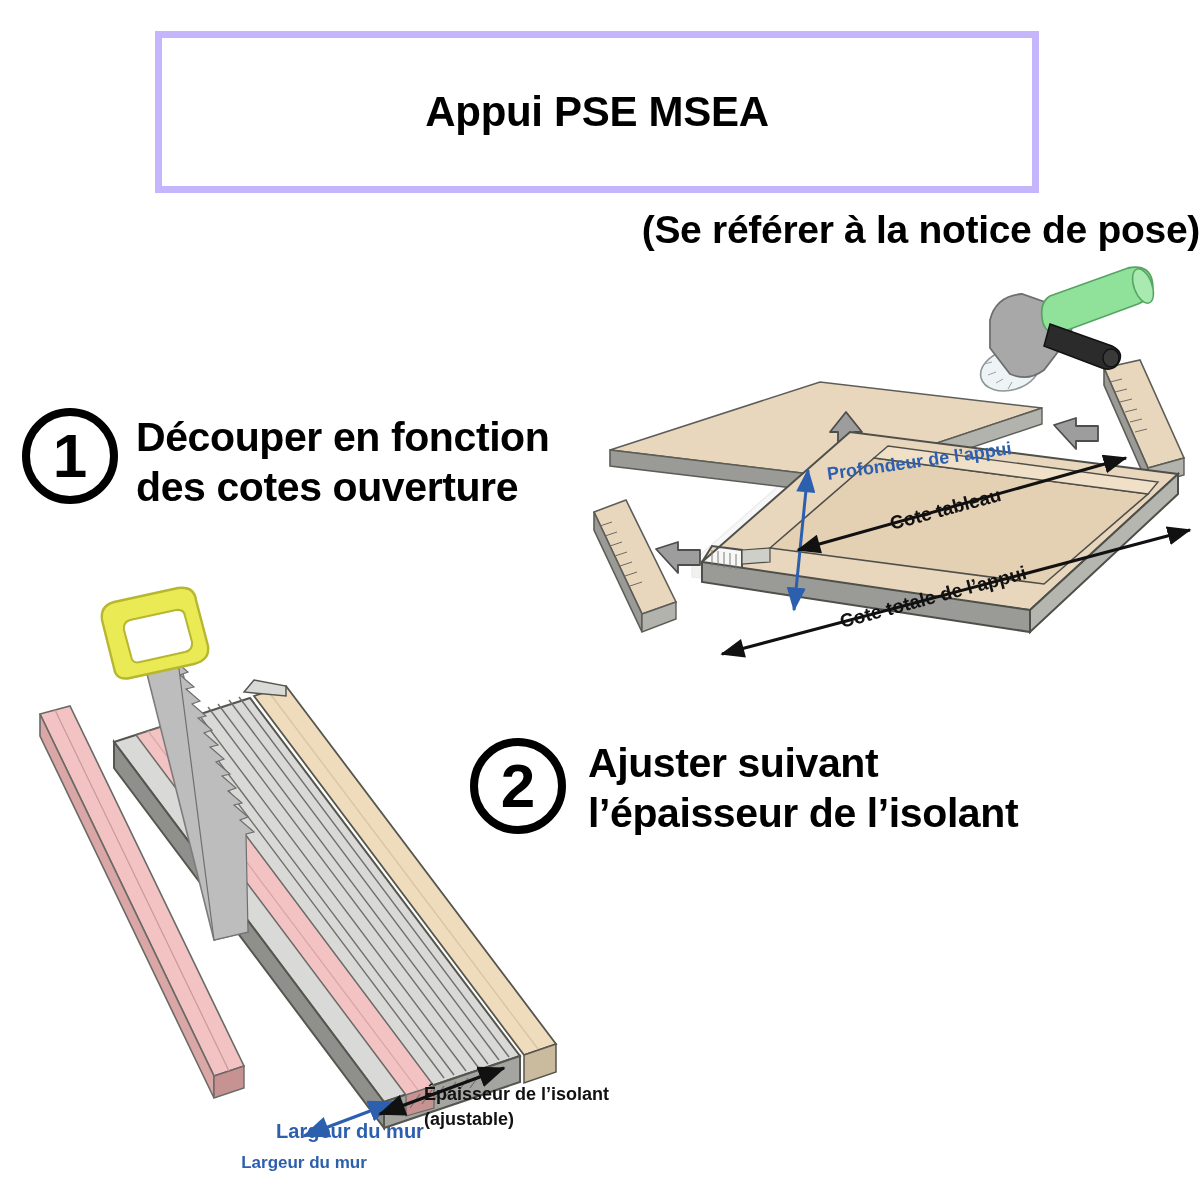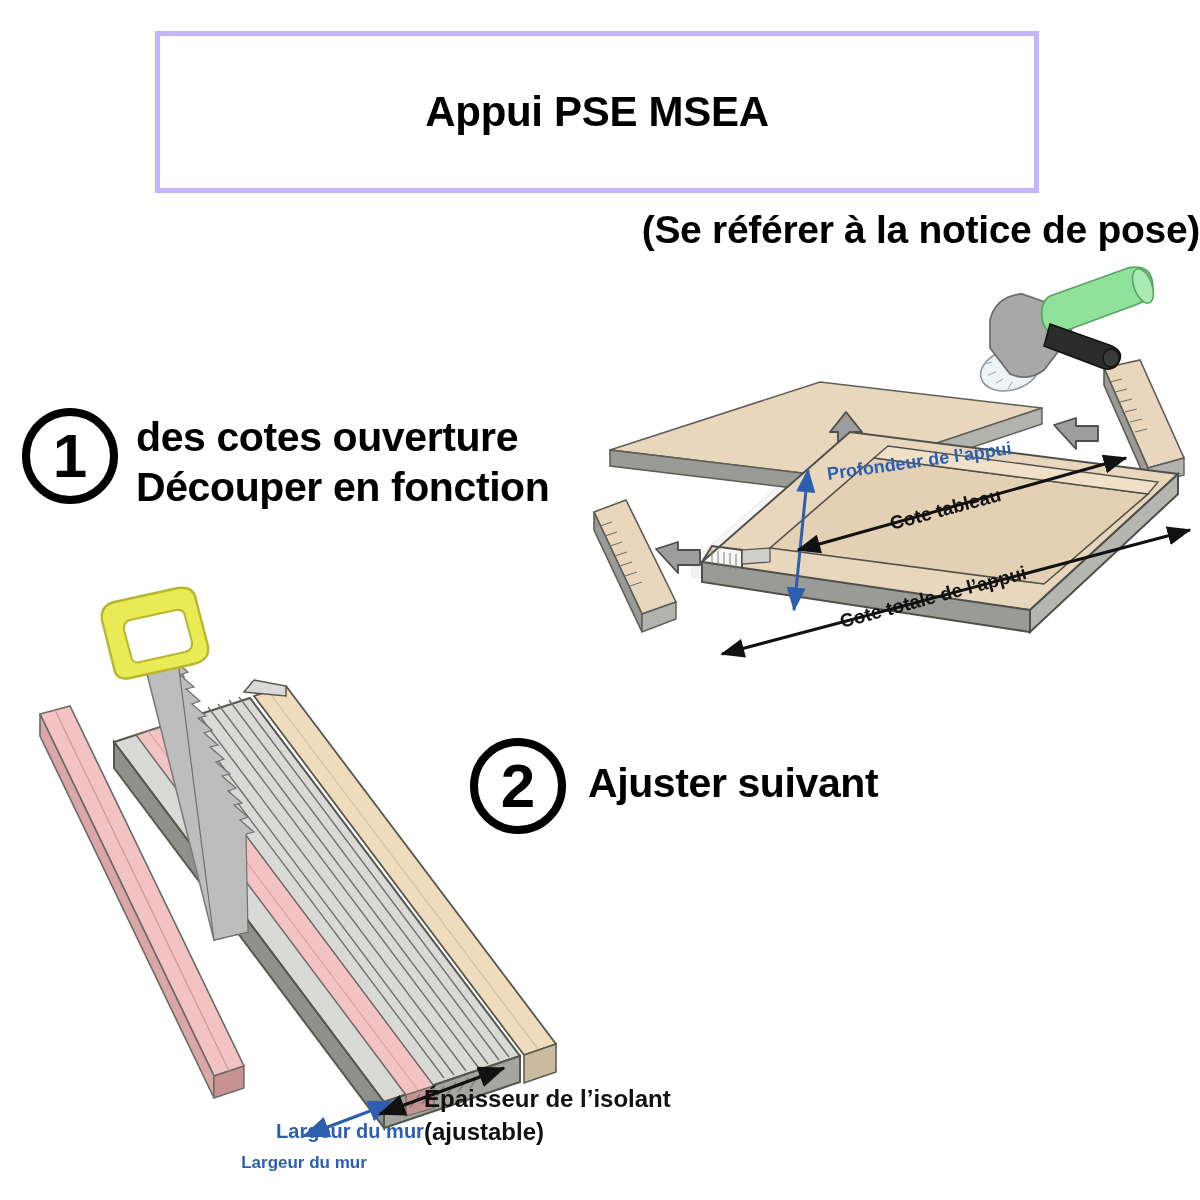--- a/index.html
+++ b/index.html
@@ -2,21 +2,21 @@
 <html><head>
 <meta charset="utf-8">
 <style>
   html,body{margin:0;padding:0;background:#ffffff;}
   body{width:1200px;height:1200px;position:relative;overflow:hidden;
        font-family:"Liberation Sans",sans-serif;color:#000;}
 
   
   #title-box{
     position:absolute;left:155px;top:31px;width:884px;height:162px;
-    border:5px solid #c4b5fd;background:#fff;box-sizing:border-box;
+    border:7px solid #c4b5fd;background:#fff;box-sizing:border-box;
     display:flex;flex-direction:column;align-items:center;justify-content:center;
   }
   .title-line{
     font-weight:bold;font-size:42px;line-height:1.28;letter-spacing:-0.3px;
     text-align:center;white-space:nowrap;
   }
   #subtitle{
     position:absolute;left:0;top:208px;width:1200px;text-align:right;
     font-weight:bold;font-size:39px;letter-spacing:-0.3px;
   }
@@ -27,50 +27,51 @@
     width:96px;height:96px;border:8px solid #000;border-radius:50%;
     box-sizing:border-box;display:flex;align-items:center;justify-content:center;
     font-size:62px;font-weight:bold;line-height:1;flex:0 0 auto;
   }
   .step-text{font-weight:bold;font-size:41px;line-height:1.22;letter-spacing:-0.4px;}
   .step-text div{white-space:nowrap;}
 
   #step1{left:22px;top:408px;}
   #step1 .step-text{margin-left:18px;margin-top:4px;}
   #step2{left:470px;top:738px;}
-  #step2 .step-text{margin-left:22px;margin-top:20px;}
+  #step2 .step-text{margin-left:22px;margin-top:0;}
 
   
   #figure1{position:absolute;left:592px;top:262px;width:608px;height:412px;}
   #figure2{position:absolute;left:18px;top:596px;width:620px;height:600px;}
   svg{display:block;overflow:visible;}
 
   .dim-blue{fill:#2c5fae;font-weight:bold;}
   .dim-black{fill:#111;font-weight:bold;}
 </style>
 </head>
 <body>
 
 <div id="title-box">
   <div class="title-line">Appui PSE MSEA</div>
 </div>
 <div id="subtitle">(Se référer à la notice de pose)</div>
 
 <div class="step" id="step1">
   <div class="step-num">1</div>
   <div class="step-text">
+    <div>Découper en fonction</div>
     <div>des cotes ouverture</div>
-    <div>Découper en fonction</div>
   </div>
 </div>
 
 <div class="step" id="step2">
   <div class="step-num">2</div>
   <div class="step-text">
     <div>Ajuster suivant</div>
+    <div>l’épaisseur de l’isolant</div>
   </div>
 </div>
 
 <div id="figure1">
 <svg width="608" height="412" viewBox="0 0 608 412" xmlns="http://www.w3.org/2000/svg">
   <defs>
     <marker id="a1-end" markerWidth="9" markerHeight="9" refX="7.5" refY="3.2" orient="auto">
       <path d="M0,0 L8,3.2 L0,6.4 z" fill="#111"></path>
     </marker>
     <marker id="a1-start" markerWidth="9" markerHeight="9" refX="0.6" refY="3.2" orient="auto">
@@ -277,19 +278,19 @@
     <line x1="286" y1="540" x2="376" y2="506" stroke="#2c5fae" stroke-width="3.4" marker-start="url(#b2-start)" marker-end="url(#b2-end)"></line>
     <text class="dim-blue" font-size="17" x="286" y="572" text-anchor="middle" fill="transparent">Largeur du mur</text>
   </g>
 
   <g>
     <line x1="362" y1="518" x2="486" y2="472" stroke="#111" stroke-width="3.4" marker-start="url(#a2-start)" marker-end="url(#a2-end)"></line>
   </g>
 </svg>
 </div>
 
-<div style="position:absolute;left:424px;top:1082px;width:280px;font-size:24px;font-weight:bold;line-height:1.38;color:#111;">
+<div style="position:absolute;left:424px;top:1082px;width:280px;font-size:18px;font-weight:bold;line-height:1.38;color:#111;">
   <span>Épaisseur de l’isolant (ajustable)</span>
 </div>
 
 <div style="position:absolute;left:238px;top:1118px;width:224px;text-align:center;font-size:20px;font-weight:bold;line-height:1.38;color:#2c5fae;">
   <span>Largeur du mur</span>
 </div>
 
 </body></html>

